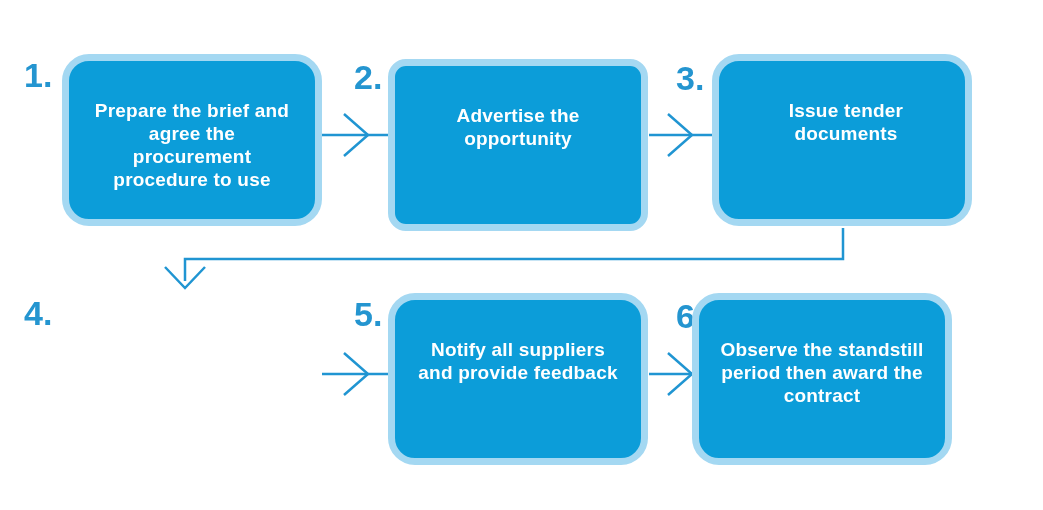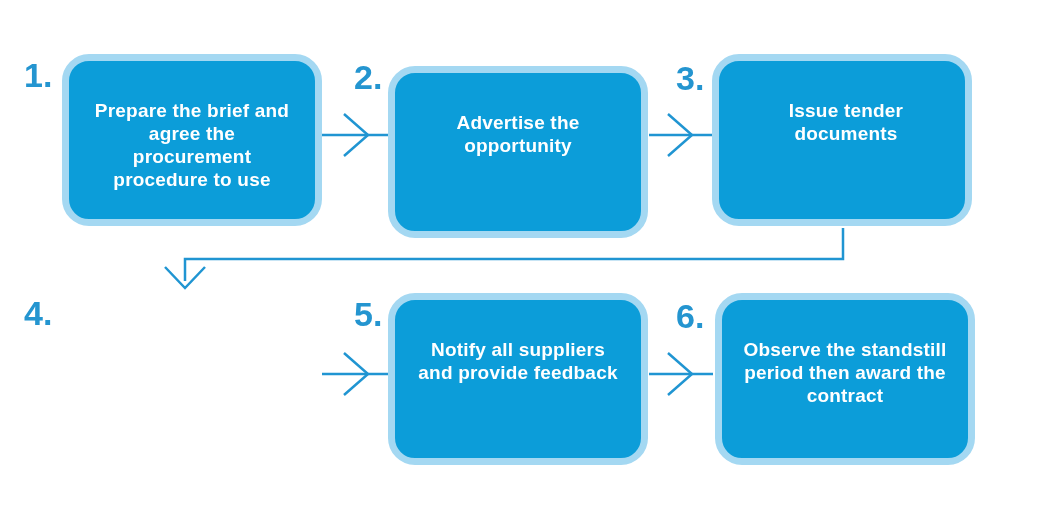--- a/index.html
+++ b/index.html
@@ -55,25 +55,25 @@
     letter-spacing: 0.2px;
   }
   .step-number {
     position: absolute;
     color: var(--number);
     font-size: 34px;
     line-height: 1;
     font-weight: 600;
   }
   .pos-box-1 { left: 62px;  top: 54px; }
-  .pos-box-2 { left: 388px; top: 66px; }
+  .pos-box-2 { left: 388px; top: 59px; border-radius: 18px; }
   .pos-box-3 { left: 712px; top: 54px; padding-left: 28px; }
   .pos-box-4 { left: 62px;  top: 293px; }
   .pos-box-5 { left: 388px; top: 293px; }
-  .pos-box-6 { left: 715px; top: 293px; justify-content: center; }
+  .pos-box-6 { left: 692px; top: 293px; justify-content: center; }
   .pos-num-1 { left: 24px;  top: 58px; }
   .pos-num-2 { left: 354px; top: 60px; }
   .pos-num-3 { left: 676px; top: 61px; }
   .pos-num-4 { left: 24px;  top: 296px; }
   .pos-num-5 { left: 354px; top: 297px; }
   .pos-num-6 { left: 676px; top: 299px; }
 </style>
 </head>
 <body>
 

